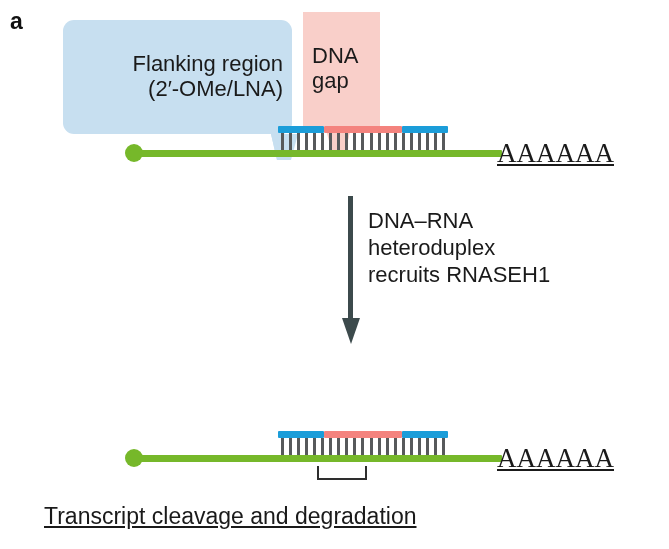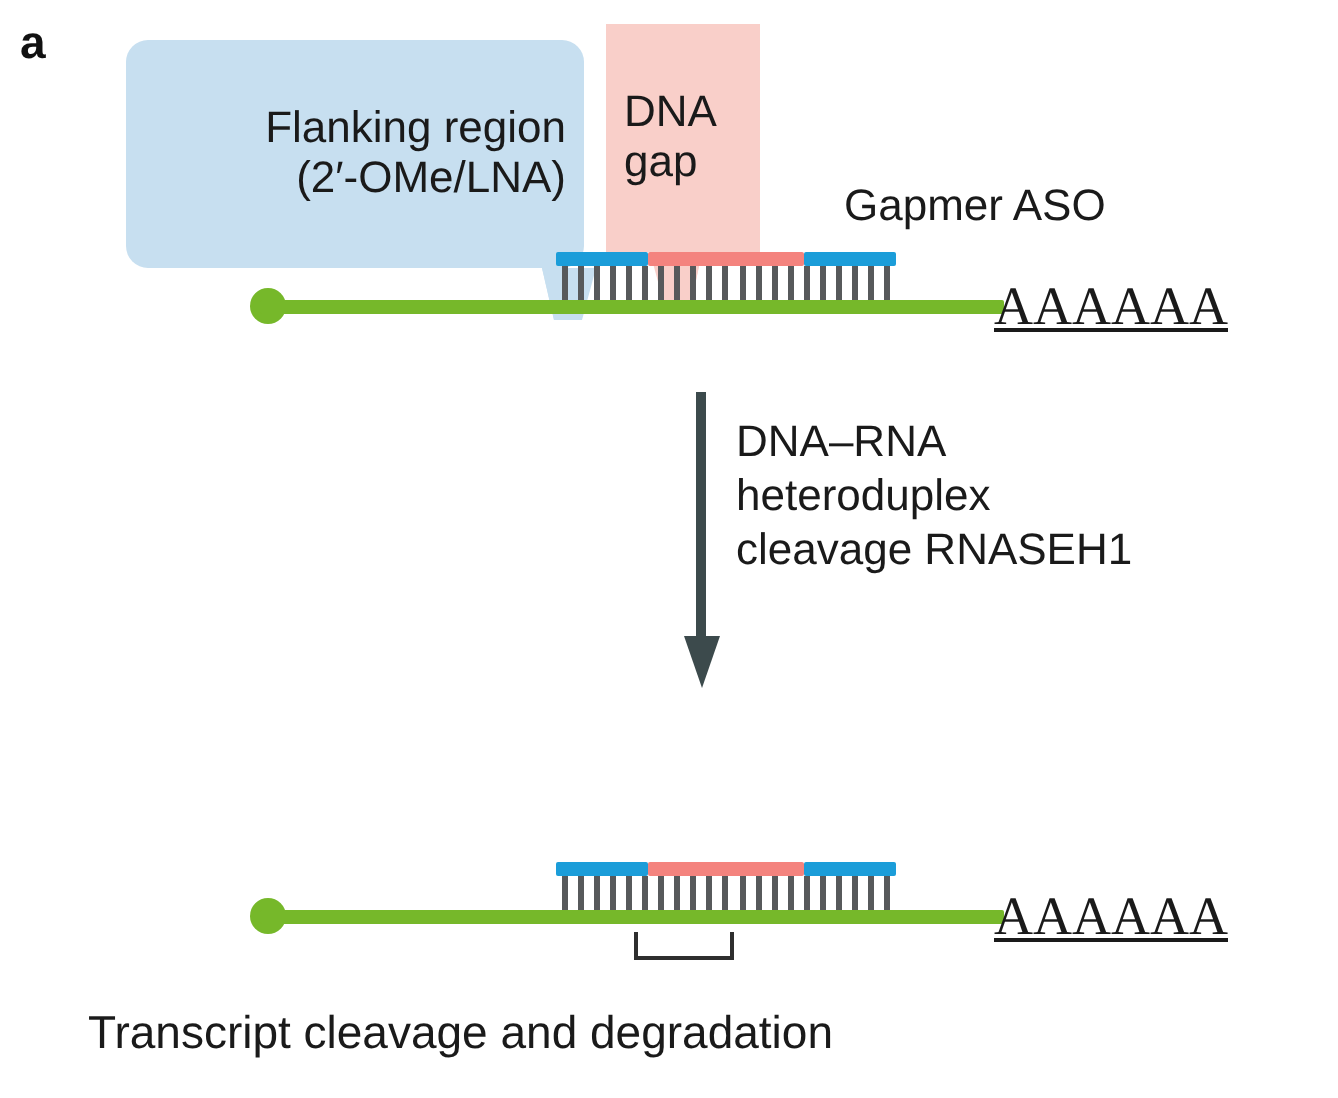--- a/index.html
+++ b/index.html
@@ -108,20 +108,21 @@
   #label-arrow-text {
     left: 368px;
     top: 208px;
     line-height: 1.22;
     font-size: 22px;
   }
   #label-bottom-caption {
     left: 44px;
     top: 503px;
     font-size: 23px;
+    text-decoration: underline;
   }
 
   
   .polya {
     position: absolute;
     font-family: "Liberation Serif", serif;
     font-size: 27px;
     letter-spacing: 0px;
     color: #1a1a1a;
     text-decoration: underline;
@@ -259,21 +260,20 @@
 (2′-OMe/LNA)</span>
     <span class="tail"></span>
   </div>
 
   <div class="callout" id="callout-dnagap">
     <span>DNA
 gap</span>
     <span class="tail"></span>
   </div>
 
-  <div class="plain-label" id="label-gapmer">Gapmer ASO</div>
 
   <div class="mrna-cap" id="mrna-cap-top"></div>
   <div class="mrna-strand" id="mrna-top"></div>
   <div class="polya" id="polya-top">AAAAAA</div>
 
   <div class="duplex" id="duplex-top">
     <div class="aso-backbone aso-flank aso-seg-left"></div>
     <div class="aso-backbone aso-gap aso-seg-gap"></div>
     <div class="aso-backbone aso-flank aso-seg-right"></div>
     <div class="base-pairs">
@@ -301,21 +301,21 @@
       </div>
   </div>
 
 
   <div id="process-arrow">
     <div class="shaft"></div>
     <div class="head"></div>
   </div>
   <div class="plain-label" id="label-arrow-text">DNA–RNA
 heteroduplex
-cleavage RNASEH1</div>
+recruits RNASEH1</div>
 
 
   <div class="mrna-cap" id="mrna-cap-bottom"></div>
   <div class="mrna-strand" id="mrna-bottom"></div>
   <div class="polya" id="polya-bottom">AAAAAA</div>
 
   <div class="duplex" id="duplex-bottom">
     <div class="aso-backbone aso-flank aso-seg-left"></div>
     <div class="aso-backbone aso-gap aso-seg-gap"></div>
     <div class="aso-backbone aso-flank aso-seg-right"></div>

